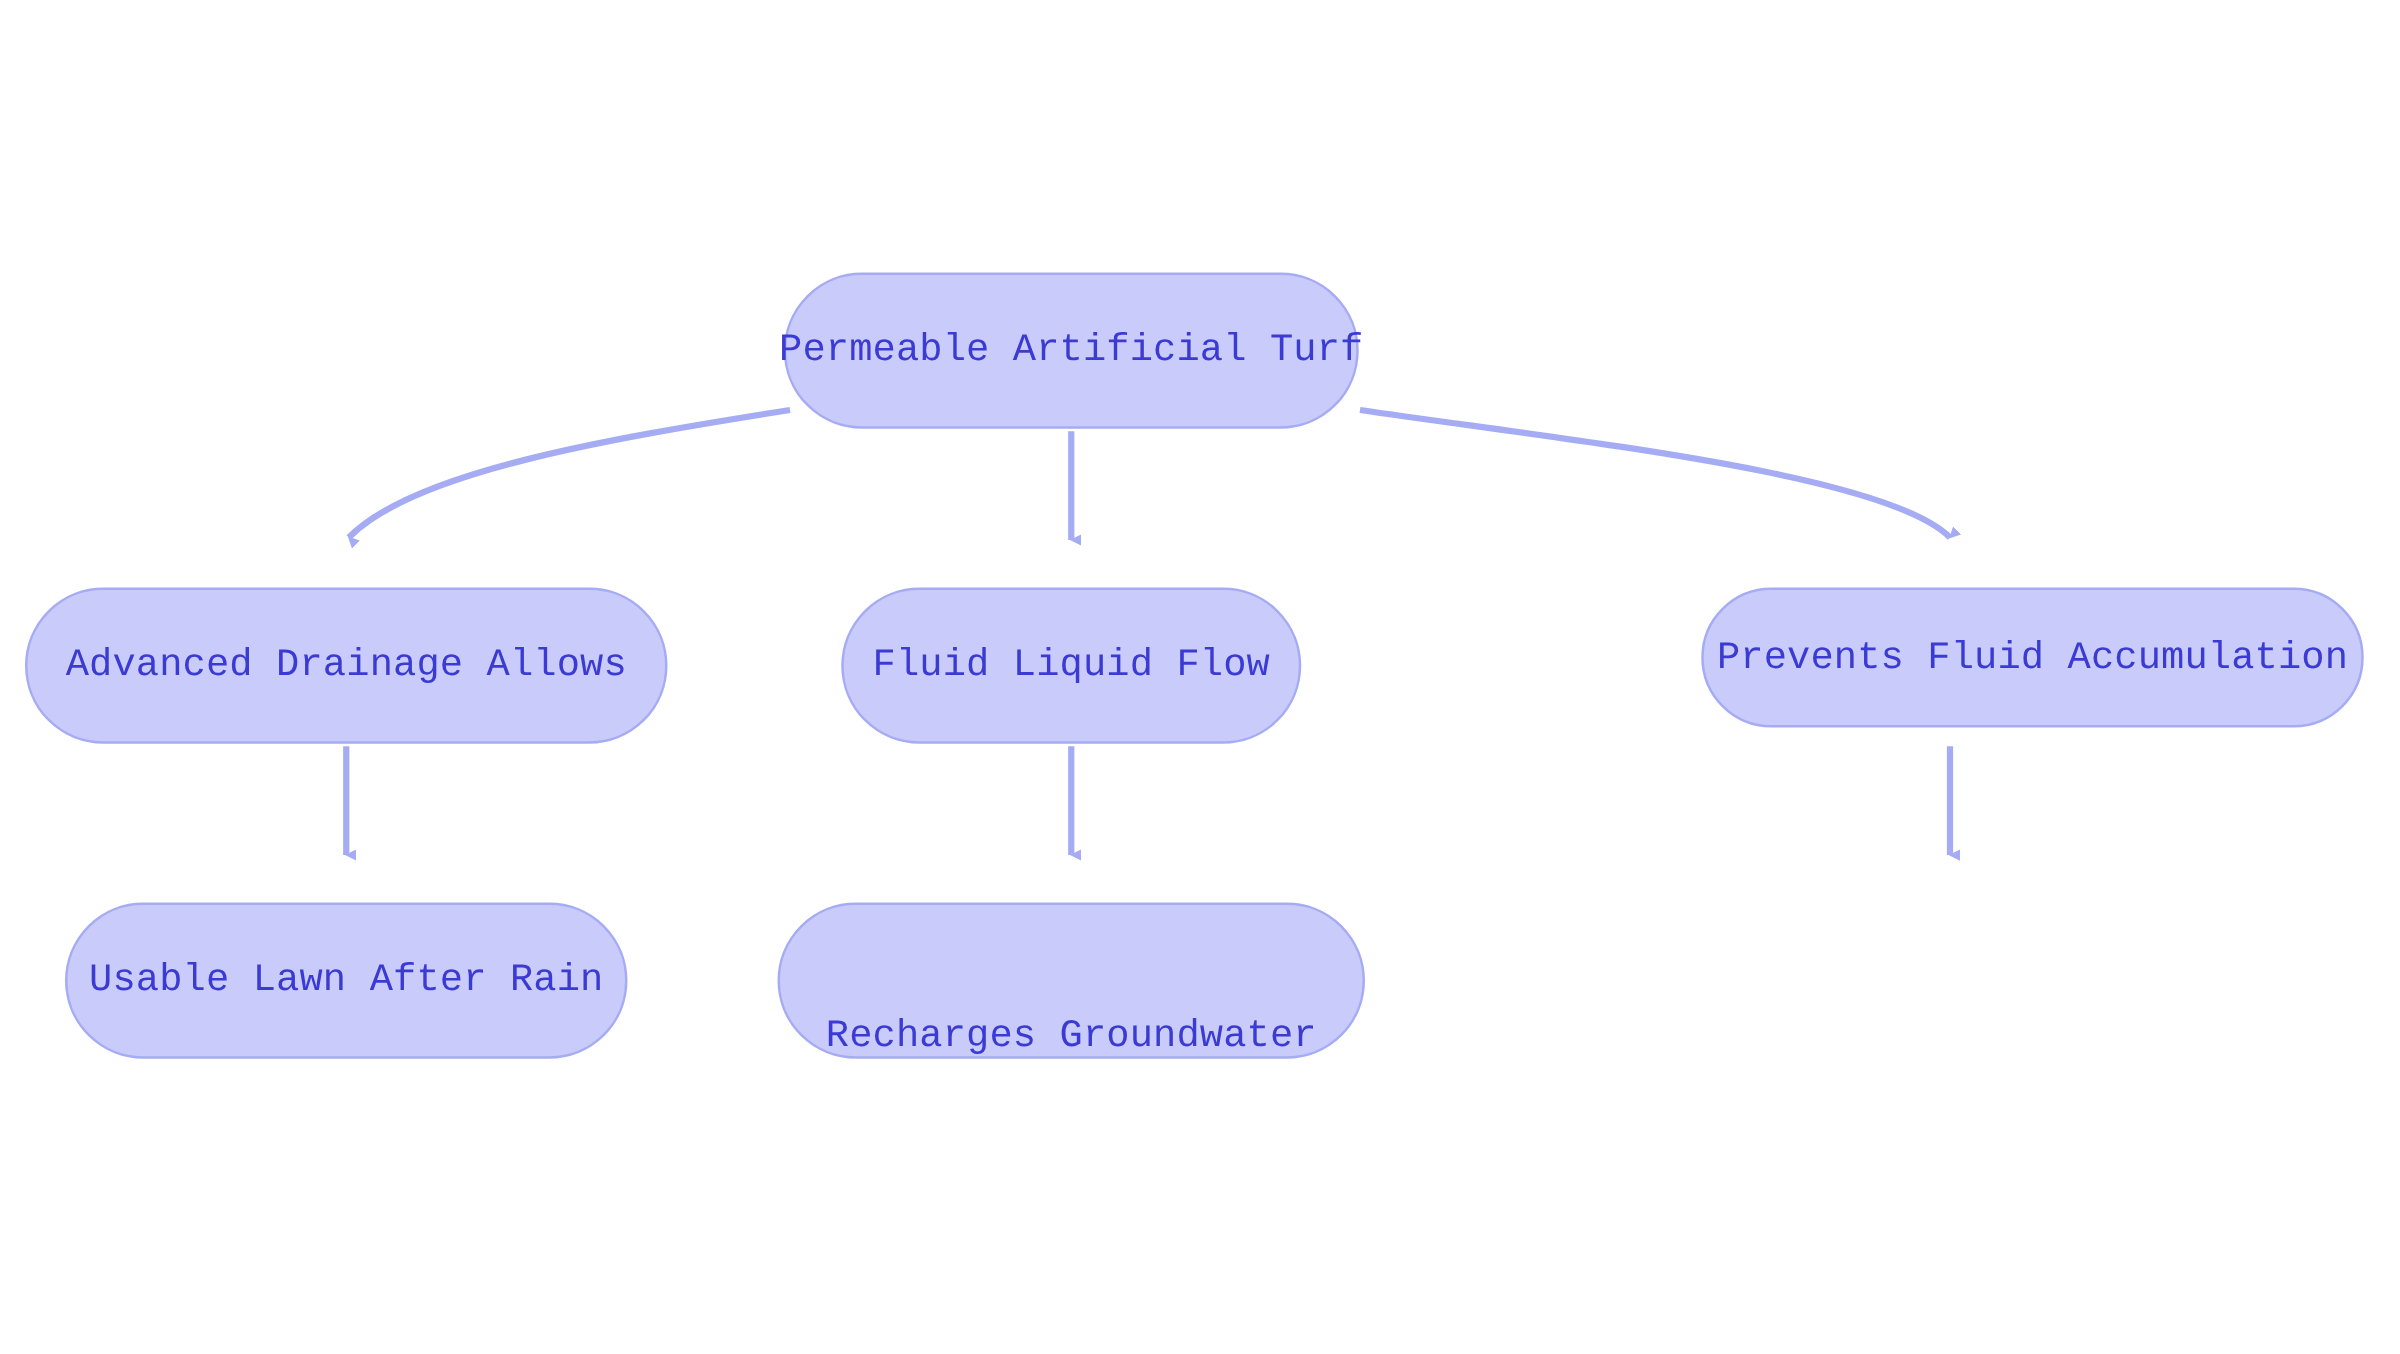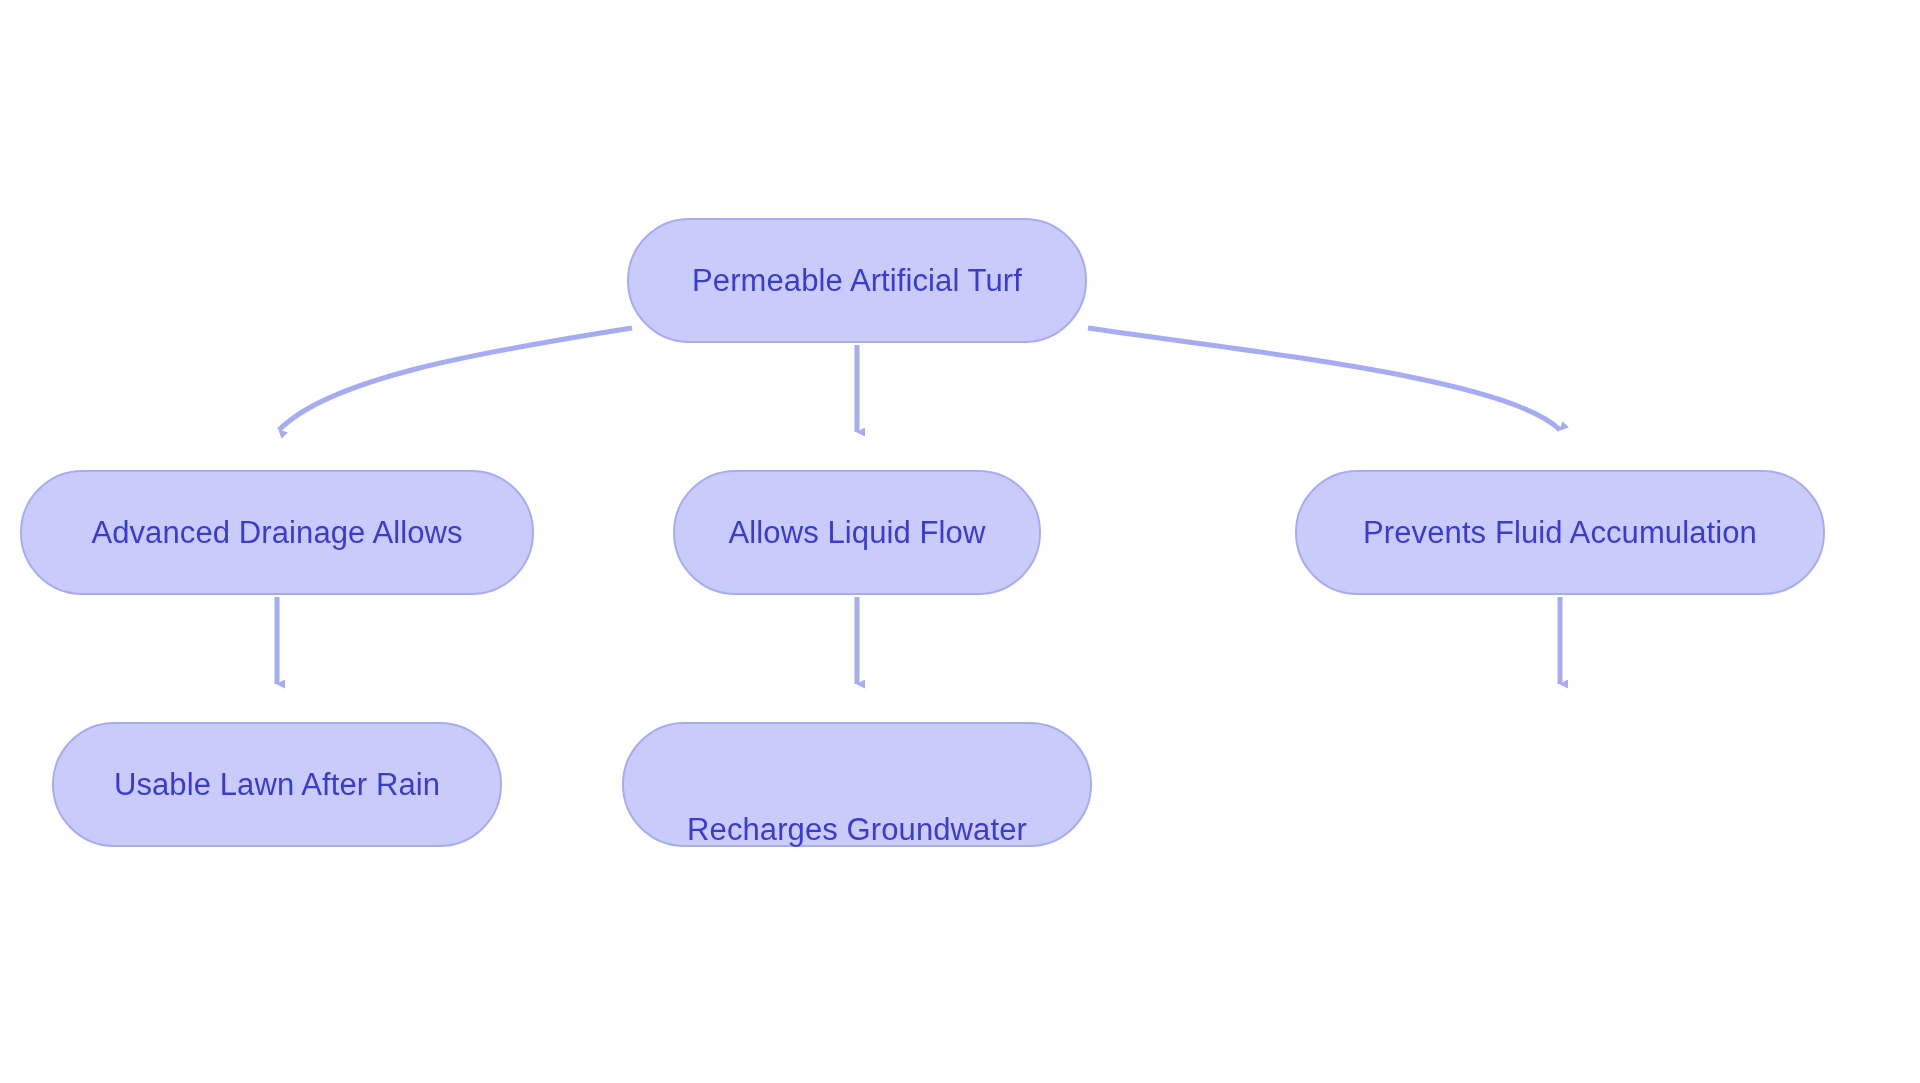--- a/index.html
+++ b/index.html
@@ -11,20 +11,21 @@
     width: 1920px;
     height: 1083px;
     font-family: "Liberation Sans", sans-serif;
     overflow: hidden;
   }
   #canvas {
     position: relative;
     width: 1920px;
     height: 1083px;
     background: #ffffff;
+    font-family: Liberation Mono, monospace;
   }
   #edge-layer {
     position: absolute;
     left: 0;
     top: 0;
     width: 1920px;
     height: 1083px;
     pointer-events: none;
   }
   .node {
@@ -76,24 +77,24 @@
 
   <div class="node" style="left:627px; top:218px; width:460px; height:125px;">
     <span class="node-label">Permeable Artificial Turf</span>
   </div>
 
   <div class="node" style="left:20px; top:470px; width:514px; height:125px;">
     <span class="node-label">Advanced Drainage Allows</span>
   </div>
 
   <div class="node" style="left:673px; top:470px; width:368px; height:125px;">
-    <span class="node-label">Allows Liquid Flow</span>
+    <span class="node-label">Fluid Liquid Flow</span>
   </div>
 
-  <div class="node" style="left:1295px; top:470px; width:530px; height:125px;">
+  <div class="node" style="left:1361px; top:470px; width:530px; height:112px;">
     <span class="node-label">Prevents Fluid Accumulation</span>
   </div>
 
   <div class="node" style="left:52px; top:722px; width:450px; height:125px;justify-content:center;">
     <span class="node-label">Usable Lawn After Rain</span>
   </div>
 
   <div class="node" style="left:622px; top:722px; width:470px; height:125px;align-items:flex-end;">
     <span class="node-label">Recharges Groundwater</span>
   </div>

